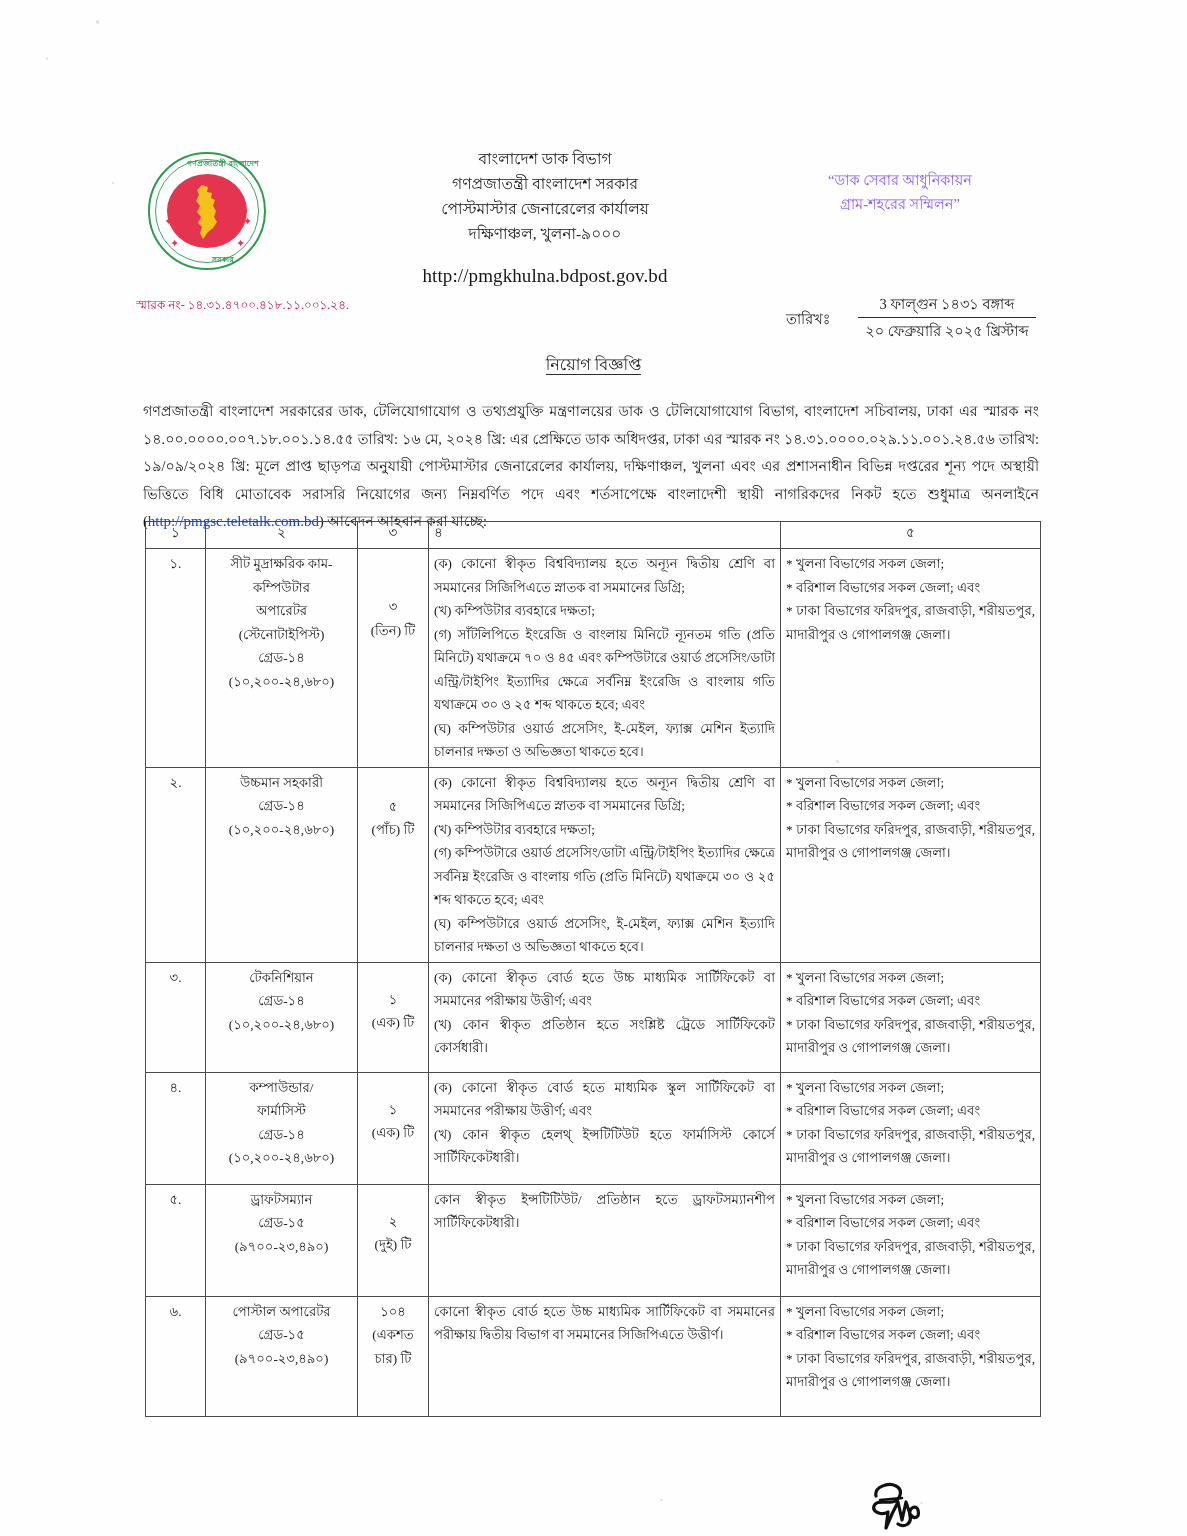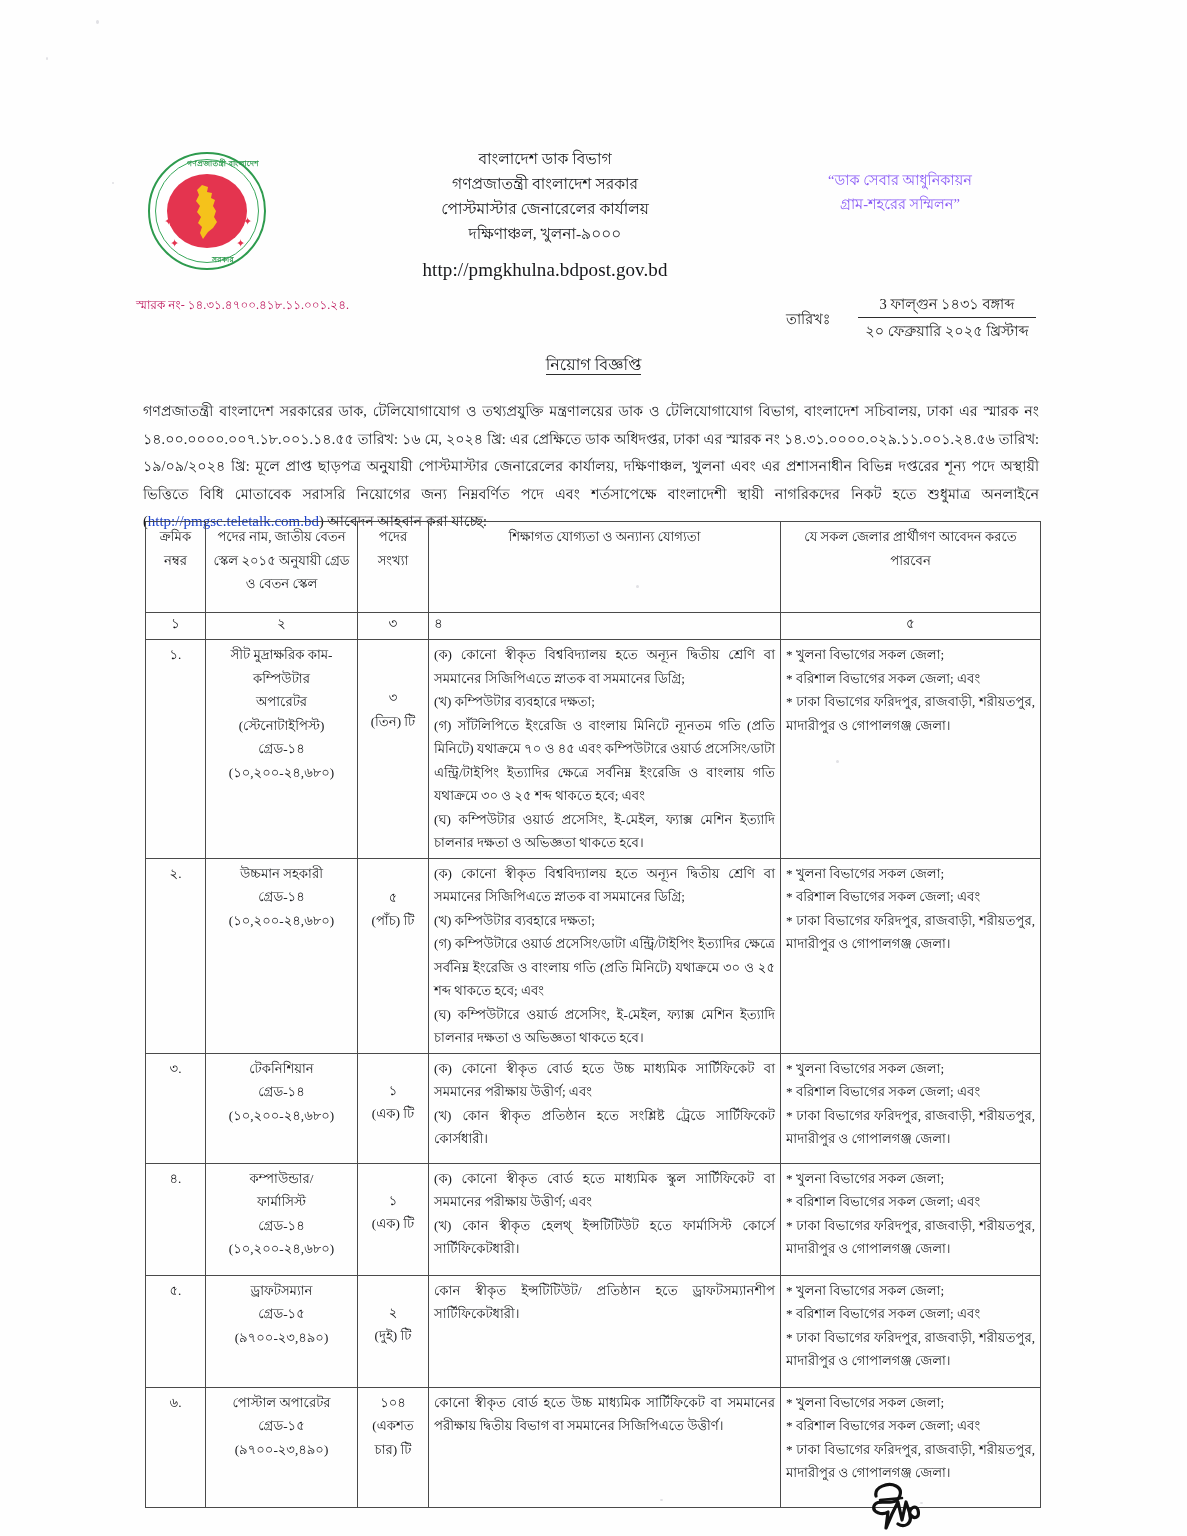--- a/index.html
+++ b/index.html
@@ -41,21 +41,21 @@
     font-family:"Liberation Sans","DejaVu Sans",sans-serif;
   }
   .emblem .arctop{top:6px;}
   .emblem .arcbot{bottom:4px;}
 
   .hdr-center{
     position:absolute;left:330px;top:146px;width:430px;text-align:center;
     font-size:15.5px;line-height:25px;color:#16171a;
   }
   .hdr-center .url{
-    font-size:19px;line-height:30px;margin-top:9px;letter-spacing:.1px;
+    font-size:19px;line-height:30px;margin-top:15px;letter-spacing:.1px;
     font-family:"Liberation Serif","DejaVu Serif",serif;
     text-align:center;
   }
   .slogan{
     position:absolute;left:775px;top:168px;width:250px;text-align:center;
     font-size:14.5px;line-height:24px;color:#8b5cf6;
   }
 
   
   .memo{position:absolute;left:136px;top:296px;font-size:12px;color:#be185d;}
@@ -176,27 +176,20 @@
 
   <table class="tbl">
     <colgroup>
       <col class="c1">
         <col class="c2">
         <col class="c3">
         <col class="c4">
         <col class="c5">
     </colgroup>
     <thead>
-      <tr>
-        <th class="hd">ক্রমিক নম্বর</th>
-        <th class="hd">পদের নাম, জাতীয় বেতন স্কেল ২০১৫ অনুযায়ী গ্রেড ও বেতন স্কেল</th>
-        <th class="hd">পদের সংখ্যা</th>
-        <th class="hd">শিক্ষাগত যোগ্যতা ও অন্যান্য যোগ্যতা</th>
-        <th class="hd">যে সকল জেলার প্রার্থীগণ আবেদন করতে পারবেন</th>
-      </tr>
       <tr class="numrow">
         <td>১</td>
         <td>২</td>
         <td>৩</td>
         <td class="lft">৪</td>
         <td>৫</td>
       </tr>
     </thead>
     <tbody>
 

